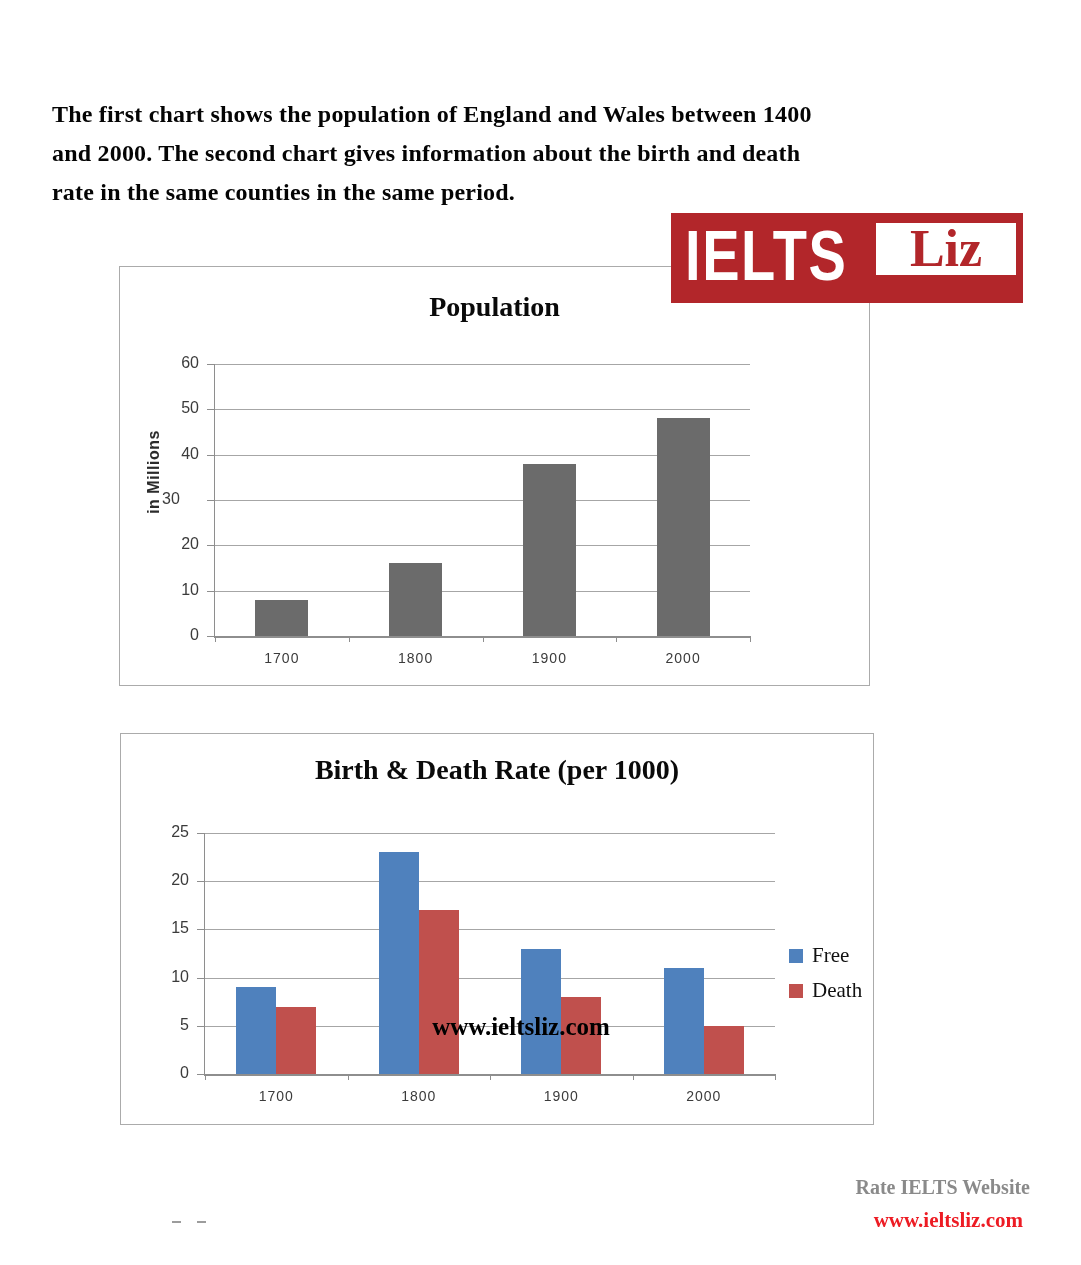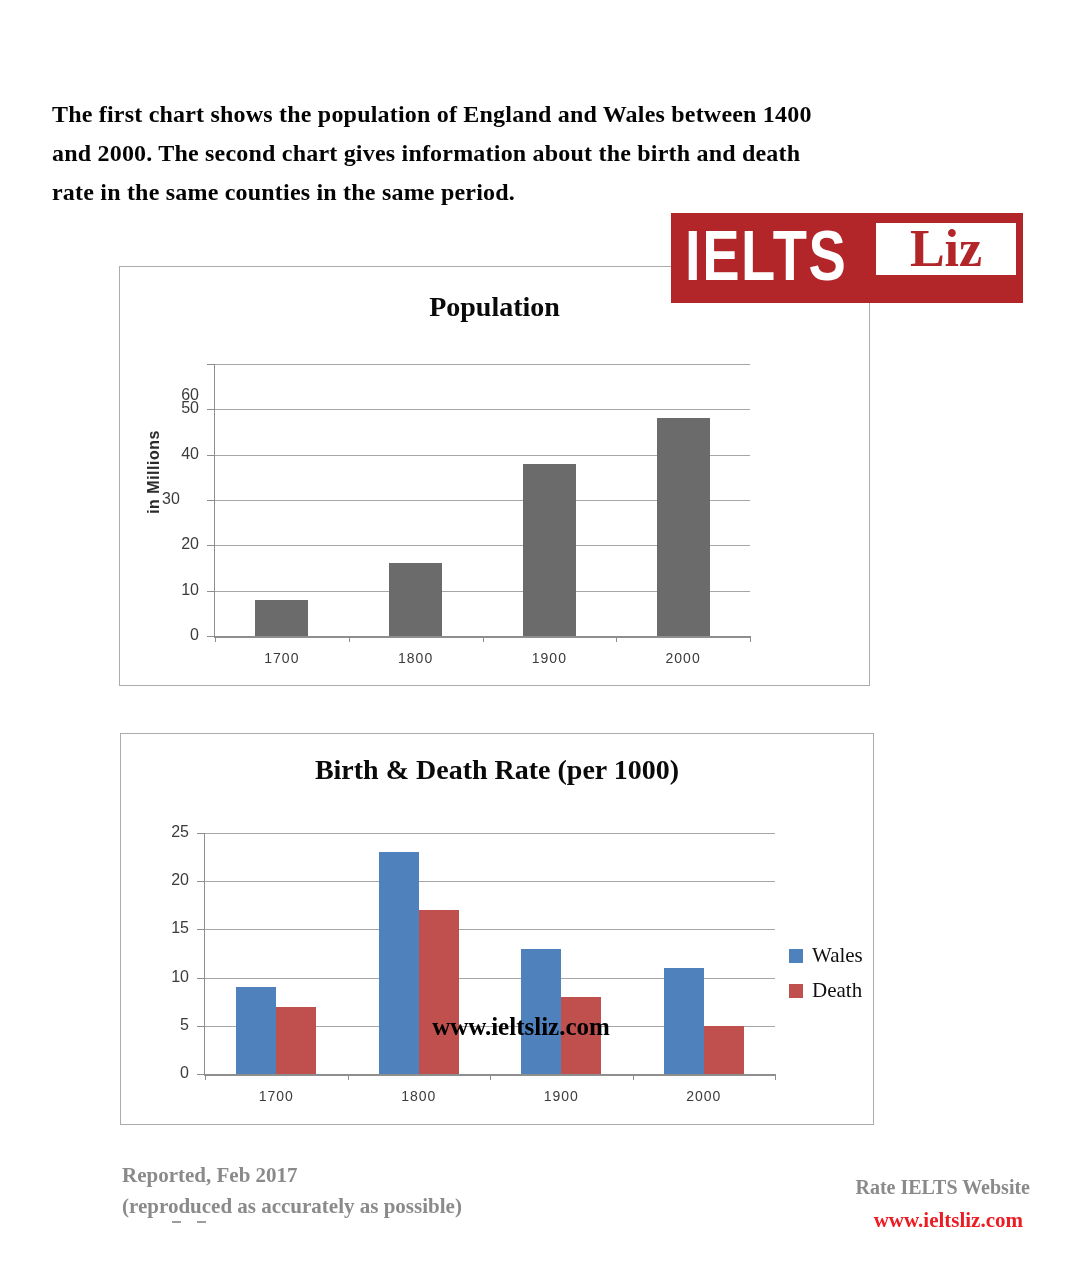--- a/index.html
+++ b/index.html
@@ -94,21 +94,21 @@
         <div class="ytick" style="top: 136px;"></div>
         <div class="ylab" style="top: 126px; text-align: center;">30</div>
         <div class="gridline" style="top: 90.6667px;"></div>
         <div class="ytick" style="top: 90.6667px;"></div>
         <div class="ylab" style="top: 80.6667px;">40</div>
         <div class="gridline" style="top: 45.3333px;"></div>
         <div class="ytick" style="top: 45.3333px;"></div>
         <div class="ylab" style="top: 35.3333px;">50</div>
         <div class="gridline" style="top: 0px;"></div>
         <div class="ytick" style="top: 0px;"></div>
-        <div class="ylab" style="top: -10px; margin-top: 32px;">60</div>
+        <div class="ylab" style="top: -10px;">60</div>
         <div class="xtick" style="left: 0px; top: 272px;"></div>
         <div class="xtick" style="left: 133.75px; top: 272px;"></div>
         <div class="xtick" style="left: 267.5px; top: 272px;"></div>
         <div class="xtick" style="left: 401.25px; top: 272px;"></div>
         <div class="xtick" style="left: 535px; top: 272px;"></div>
         <div class="bar" style="left: 40.375px; width: 53px; top: 235.733px; height: 36.2667px; background: rgb(107, 107, 107);"></div>
         <div class="bar" style="left: 174.125px; width: 53px; top: 199.467px; height: 72.5333px; background: rgb(107, 107, 107);"></div>
         <div class="bar" style="left: 307.875px; width: 53px; top: 99.7333px; height: 172.267px; background: rgb(107, 107, 107);"></div>
         <div class="bar" style="left: 441.625px; width: 53px; top: 54.4px; height: 217.6px; background: rgb(107, 107, 107);"></div>
         <div class="xlab" style="left: 26.875px; top: 286px;">1700</div>
@@ -151,33 +151,29 @@
         <div class="bar" style="left: 213.75px; width: 40px; top: 77.12px; height: 163.88px; background: rgb(192, 80, 77);"></div>
         <div class="bar" style="left: 356.25px; width: 40px; top: 163.88px; height: 77.12px; background: rgb(192, 80, 77);"></div>
         <div class="bar" style="left: 498.75px; width: 40px; top: 192.8px; height: 48.2px; background: rgb(192, 80, 77);"></div>
         <div class="xlab" style="left: 31.25px; top: 255px;">1700</div>
         <div class="xlab" style="left: 173.75px; top: 255px;">1800</div>
         <div class="xlab" style="left: 316.25px; top: 255px;">1900</div>
         <div class="xlab" style="left: 458.75px; top: 255px;">2000</div>
       </div>
   <div class="legend-item" style="left: 668px; top: 209px;">
         <div class="legend-swatch" style="background: rgb(79, 129, 189);"></div>
-        <div class="legend-label">Wales</div>
+        <div class="legend-label">Free</div>
       </div>
       <div class="legend-item" style="left: 668px; top: 244px;">
         <div class="legend-swatch" style="background: rgb(192, 80, 77);"></div>
         <div class="legend-label">Death</div>
       </div>
       <div class="watermark" style="left: 400px; top: 279px;">www.ieltsliz.com</div>
     </div>
 
-  <div class="footer-left">
-    <div>Reported, Feb 2017</div>
-    <div>(reproduced as accurately as possible)</div>
-  </div>
   <div class="cropped-marks">
       <i></i>
       <i></i>
     </div>
 
   <div class="footer-right-1">Rate IELTS Website</div>
   <div class="footer-right-2" style="color: rgb(237, 28, 36);">www.ieltsliz.com</div>
 
 </div>
 

